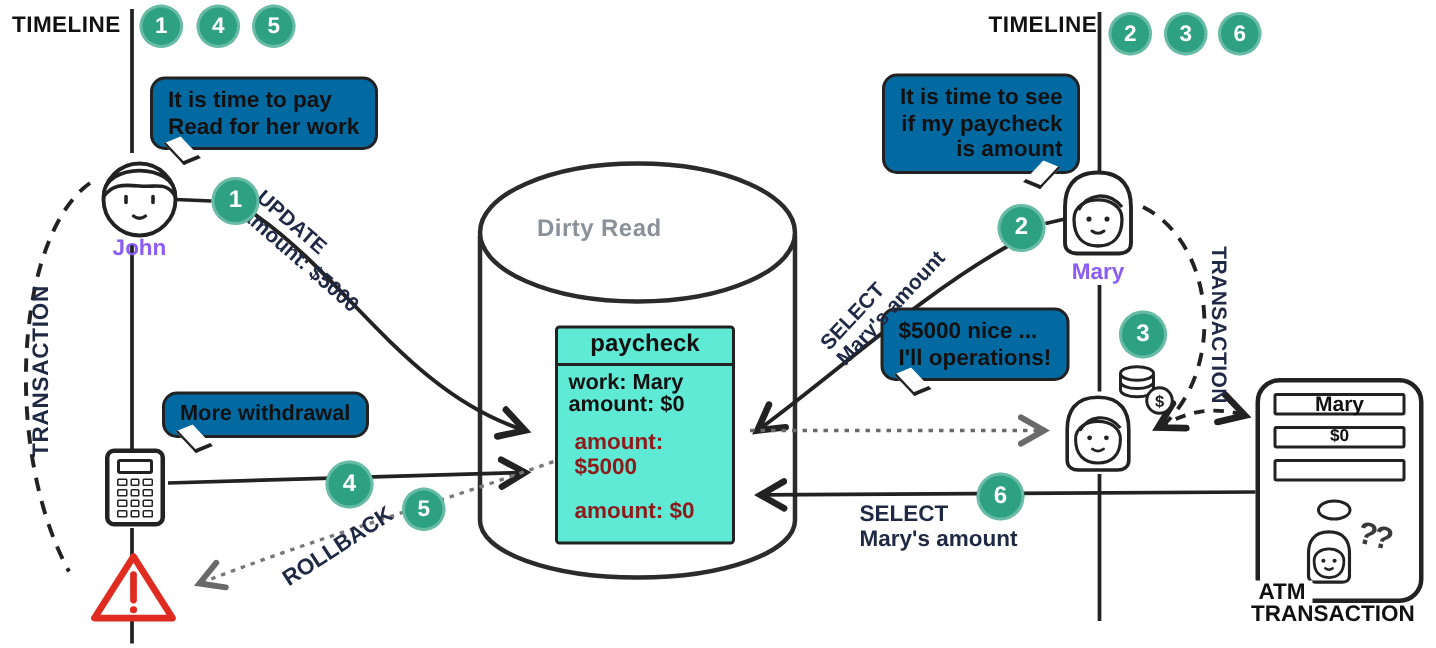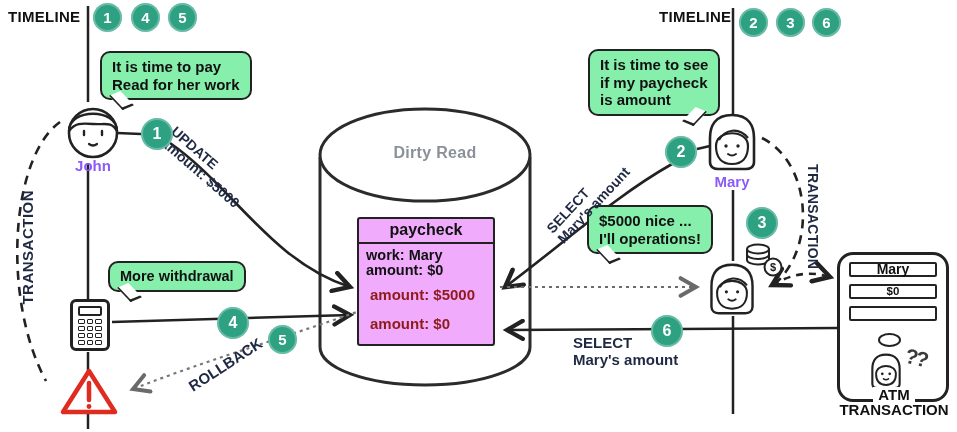--- a/index.html
+++ b/index.html
@@ -8,37 +8,37 @@
   svg.layer { position:absolute; left:0; top:0; z-index:1; }
 
   .tl-label { position:absolute; z-index:6; font-weight:700; font-size:15px; color:#111; letter-spacing:.3px; }
 
   .badge { position:absolute; z-index:7; background:#2ea183; color:#fff; font-weight:700;
            border-radius:50%; display:flex; align-items:center; justify-content:center;
            box-shadow: inset 0 0 0 2px rgba(255,255,255,.28); }
   .badge-sm { width:29px; height:29px; font-size:15px; }
   .badge-lg { width:32px; height:32px; font-size:16px; }
 
-  .bubble { position:absolute; z-index:6; background:#86efac; border:2.6px solid #222; border-radius:10px;
+  .bubble { position:absolute; z-index:6; background:#0369a1; border:2.6px solid #222; border-radius:10px;
             font-weight:700; color:#111; padding:5px 10px; line-height:1.18; width:max-content; }
   .bubble::after { content:""; position:absolute; bottom:-10px; width:13px; height:13px; background:#fff; }
   .tail-left::after  { left:12px;  border-left:2.6px solid #222; border-bottom:2.6px solid #222;
                        transform: skewX(32deg) rotate(-18deg); }
   .tail-right::after { right:16px; border-right:2.6px solid #222; border-bottom:2.6px solid #222;
                        transform: skewX(-32deg) rotate(18deg); }
 
   .actor-name { position:absolute; z-index:6; font-weight:700; font-size:15px; color:#8b5cf6; text-align:center; }
 
   .op-label { position:absolute; z-index:6; font-weight:700; color:#1f2944; font-size:14px;
               line-height:1.1; white-space:nowrap; }
 
-  .db-title { position:absolute; z-index:5; left:368px; top:144px; width:134px; text-align:center;
+  .db-title { position:absolute; z-index:5; left:358px; top:144px; width:134px; text-align:left;
               font-weight:700; font-size:16px; color:#8a9198; letter-spacing:.3px; }
 
-  .db-table { position:absolute; z-index:5; left:357px; top:217px; width:138px; background:#f0abfc;
+  .db-table { position:absolute; z-index:5; left:370px; top:217px; width:120px; background:#5eead4;
               border:2.6px solid #222; border-radius:3px; }
   .db-table .hdr { text-align:center; font-weight:700; font-size:16px; color:#111;
                    padding:2px 0 3px; border-bottom:2.6px solid #222; }
   .db-table .body { padding:4px 4px 12px 7px; }
   .db-table .row-black { font-weight:700; font-size:14.5px; color:#111; line-height:1.05; }
   .db-table .row-red { font-weight:700; font-size:15px; color:#8e1b1b; padding-left:4px; }
   .r3 { margin-top:8px; } .r4 { margin-top:12px; }
 
   .calc { position:absolute; z-index:5; left:70px; top:299px; width:40px; height:52px;
           border:3px solid #222; border-radius:6px; background:#fff; padding:4px 5px 0; }
@@ -48,21 +48,21 @@
 
   .atm { position:absolute; z-index:5; left:837px; top:252px; width:112px; height:150px;
          border:3.5px solid #222; border-radius:16px; background:#fff; }
   .atm .slot { margin:7px 9px 0; height:15px; border:2.6px solid #222; border-radius:2px;
                text-align:center; font-weight:700; color:#111; line-height:11px; }
   .slot-1 { font-size:14px; } .slot-2 { font-size:11.5px; } 
   .atm .oval { width:23px; height:14px; border:2.6px solid #222; border-radius:50%; margin:12px 0 0 38px; }
   .atm-face { position:absolute; left:868px; top:352px; z-index:6; }
   .q-marks { position:absolute; left:905px; top:346px; z-index:6; font-weight:700; font-size:21px;
              color:#3a3a3a; transform:rotate(14deg); letter-spacing:-2px; }
-  .atm-label { position:absolute; z-index:7; left:834px; top:387px; width:120px; text-align:center;
+  .atm-label { position:absolute; z-index:7; left:834px; top:387px; width:120px; 
                font-weight:700; font-size:15px; color:#111; line-height:1.0; }
   .atm-label .l1 { background:#fff; padding:0 5px; }
 
   .face { position:absolute; z-index:5; }
 </style>
 </head>
 <body>
 
 <div id="canvas">
 
@@ -134,21 +134,21 @@
       <span>6</span>
     </div>
 
   <div class="bubble tail-left" style="left:100px; top:51px; font-size:15px;">
     <div>It is time to pay</div>
     <div>Read for her work</div>
   </div>
   <div class="bubble tail-left" style="left:108px; top:261px; font-size:14.5px;">
     <div>More withdrawal</div>
   </div>
-  <div class="bubble tail-right" style="left:588px; top:49px; font-size:15px;">
+  <div class="bubble tail-right" style="left:588px; top:49px; font-size:15px;text-align:right;">
     <div>It is time to see</div>
     <div>if my paycheck</div>
     <div>is amount</div>
   </div>
   <div class="bubble tail-left" style="left:587px; top:205px; font-size:15px;">
     <div>$5000 nice ...</div>
     <div>I'll operations!</div>
   </div>
 
   <svg class="face" style="left:60px; top:100px;" width="66" height="60" viewBox="0 0 66 60">

